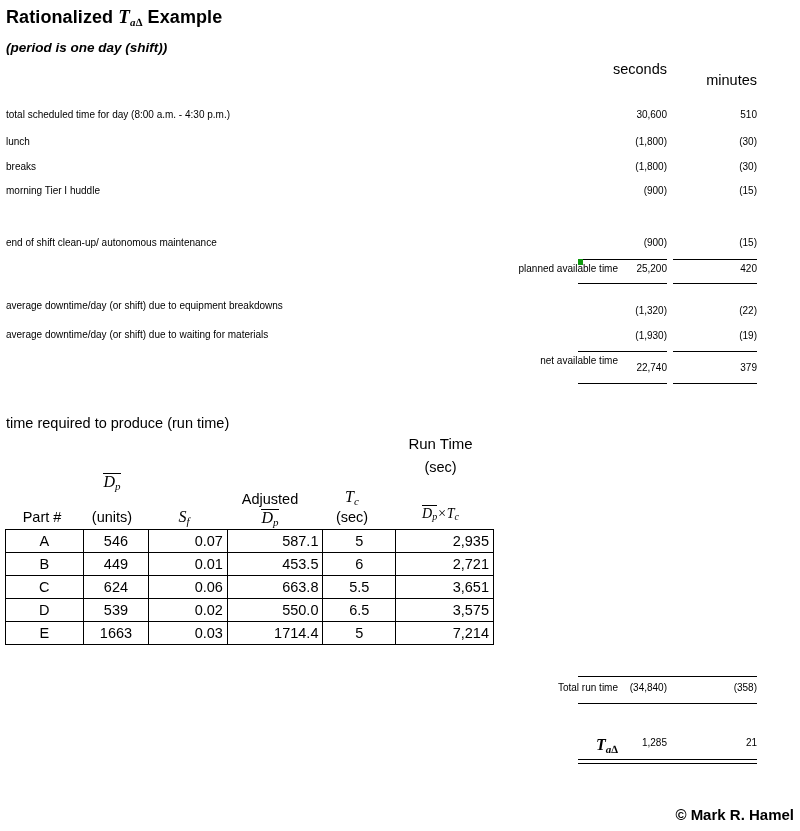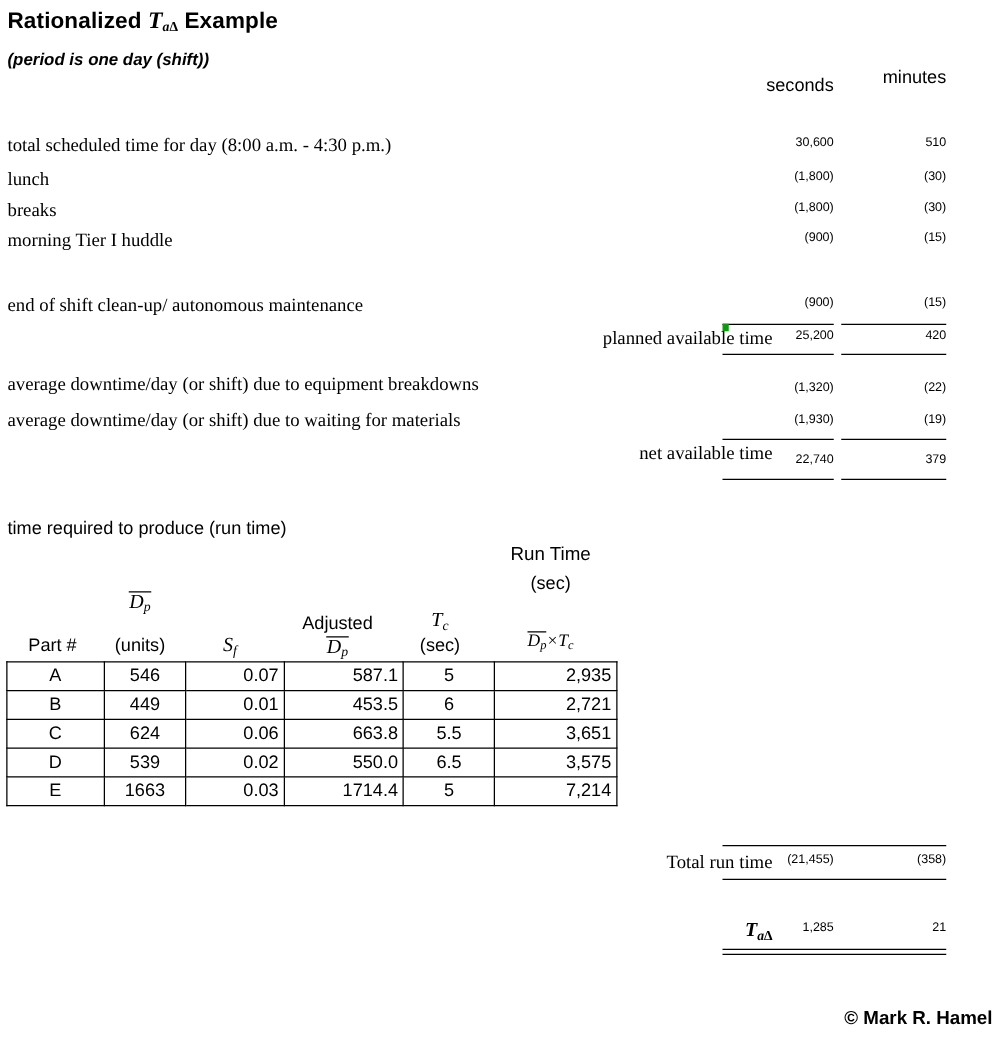--- a/index.html
+++ b/index.html
@@ -43,24 +43,23 @@
   #subtitle {
     left: 6px; top: 40px;
     font-size: 13.5px;
     font-style: italic;
     font-weight: bold;
     white-space: nowrap;
   }
 
   
   .label {
-    font-size: 15px;
+    font-size: 10px;
     white-space: nowrap;
     left: 6px;
-    font-family: Liberation Serif, serif;
   }
   .label.right-label {
     left: auto;
     right: 182px;
   }
   .colhead {
     font-size: 14.5px;
     text-align: right;
     white-space: nowrap;
   }
@@ -165,21 +164,21 @@
   }
 </style>
 </head>
 <body>
 
 <div class="abs" id="title"><span>Rationalized </span><span class="var">T</span><span class="sub">a∆</span><span> Example</span></div>
 
 <div class="abs" id="subtitle">(period is one day (shift))</div>
 
 <div class="abs colhead col-sec" style="top:61px;">seconds</div>
-<div class="abs colhead col-min" style="top:54px;">minutes</div>
+<div class="abs colhead col-min" style="top:72px;">minutes</div>
 
 <div class="abs label" style="top:109px;">total scheduled time for day (8:00 a.m.  - 4:30 p.m.)</div>
 <div class="abs num col-sec" style="top:109px;">30,600</div>
 <div class="abs num col-min" style="top:109px;">510</div>
 
 <div class="abs label" style="top:136px;">lunch</div>
 <div class="abs num col-sec" style="top:136px;">(1,800)</div>
 <div class="abs num col-min" style="top:136px;">(30)</div>
 
 <div class="abs label" style="top:161px;">breaks</div>
@@ -293,21 +292,21 @@
       <td class="c-sf">0.03</td>
       <td class="c-adj">1714.4</td>
       <td class="c-tc">5</td>
       <td class="c-run">7,214</td>
     </tr>
   </tbody>
 </table>
 
 <div class="abs rule rule-both" style="top:676px;"></div>
 <div class="abs label right-label" style="top:682px;">Total run time</div>
-<div class="abs num col-sec" style="top:682px;">(21,455)</div>
+<div class="abs num col-sec" style="top:682px;">(34,840)</div>
 <div class="abs num col-min" style="top:682px;">(358)</div>
 <div class="abs rule rule-both" style="top:703px;"></div>
 
 <div class="abs right-label" style="top:736px; right:182px; font-size:14.5px;">
   <span id="ta-symbol"><span>T</span><span class="sub">a∆</span></span>
 </div>
 <div class="abs num col-sec" style="top:737px;">1,285</div>
 <div class="abs num col-min" style="top:737px;">21</div>
 <div class="abs rule rule-both" style="top:759px;"></div>
 <div class="abs rule rule-both" style="top:763px;"></div>

